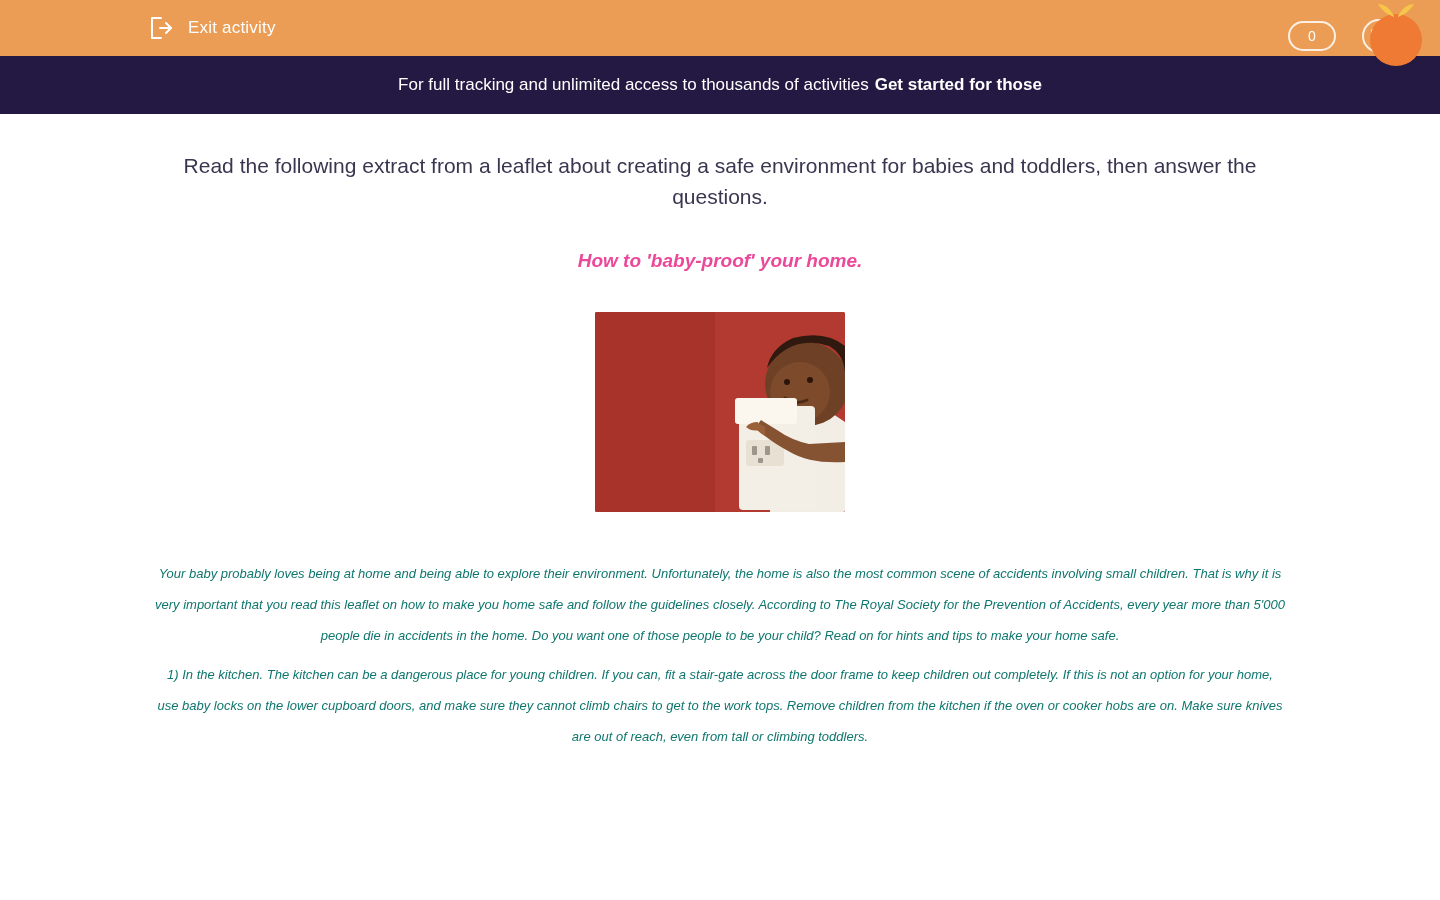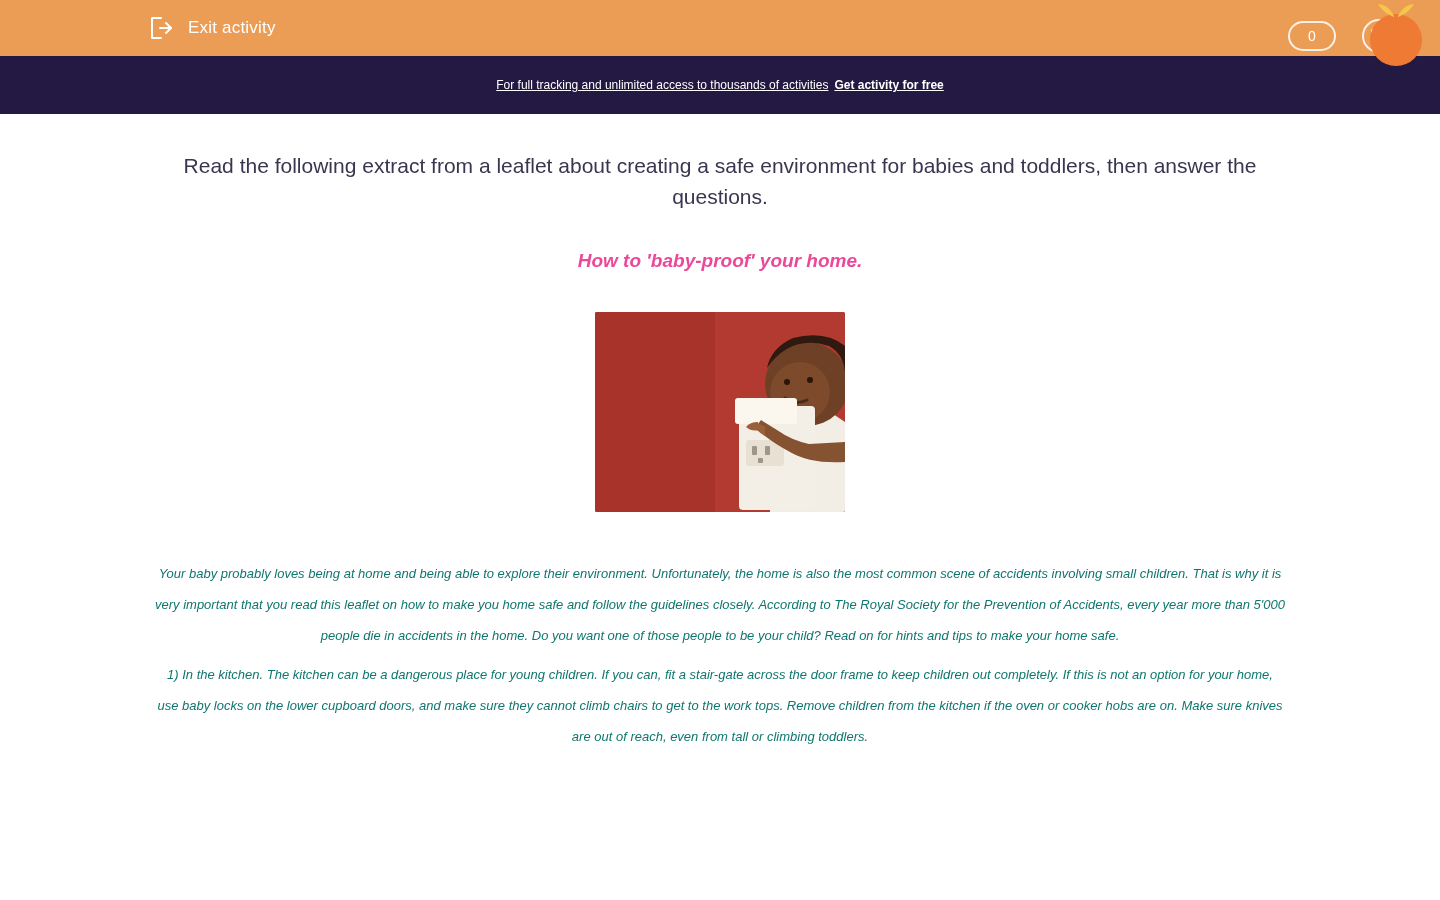--- a/index.html
+++ b/index.html
@@ -86,23 +86,22 @@
   }
 
   
   .promo {
     height: 58px;
     background: #231942;
     display: flex;
     align-items: center;
     justify-content: center;
     color: #ffffff;
-    font-size: 12px;
+    font-size: 17px;
     gap: 6px;
-    text-decoration: underline;
   }
   .promo-cta {
     font-weight: bold;
     color: #ffffff;
     text-decoration: none;
     cursor: pointer;
   }
 
   
   .content {
@@ -179,21 +178,21 @@
     <svg viewBox="0 0 62 64">
       <circle cx="32" cy="38" r="26" fill="#ef7a33"></circle>
       <path d="M30 14 C26 6 20 2 14 2 C18 8 22 12 30 15 Z" fill="#f6c54a"></path>
       <path d="M34 14 C38 6 44 2 50 2 C46 8 42 12 34 15 Z" fill="#f6c54a"></path>
     </svg>
   </div>
 </div>
 
 <div class="promo">
   <span>For full tracking and unlimited access to thousands of activities</span>
-  <a class="promo-cta" href="#">Get activity for free</a>
+  <a class="promo-cta" href="#">Get started for those</a>
 </div>
 
 <div class="content">
 
   <div class="instruction">Read the following extract from a leaflet about creating a safe environment for babies and toddlers, then answer the questions.</div>
 
   <div class="leaflet-heading">How to 'baby-proof' your home.</div>
 
   <div class="figure">
     <svg viewBox="0 0 250 200" preserveAspectRatio="xMidYMid slice">

